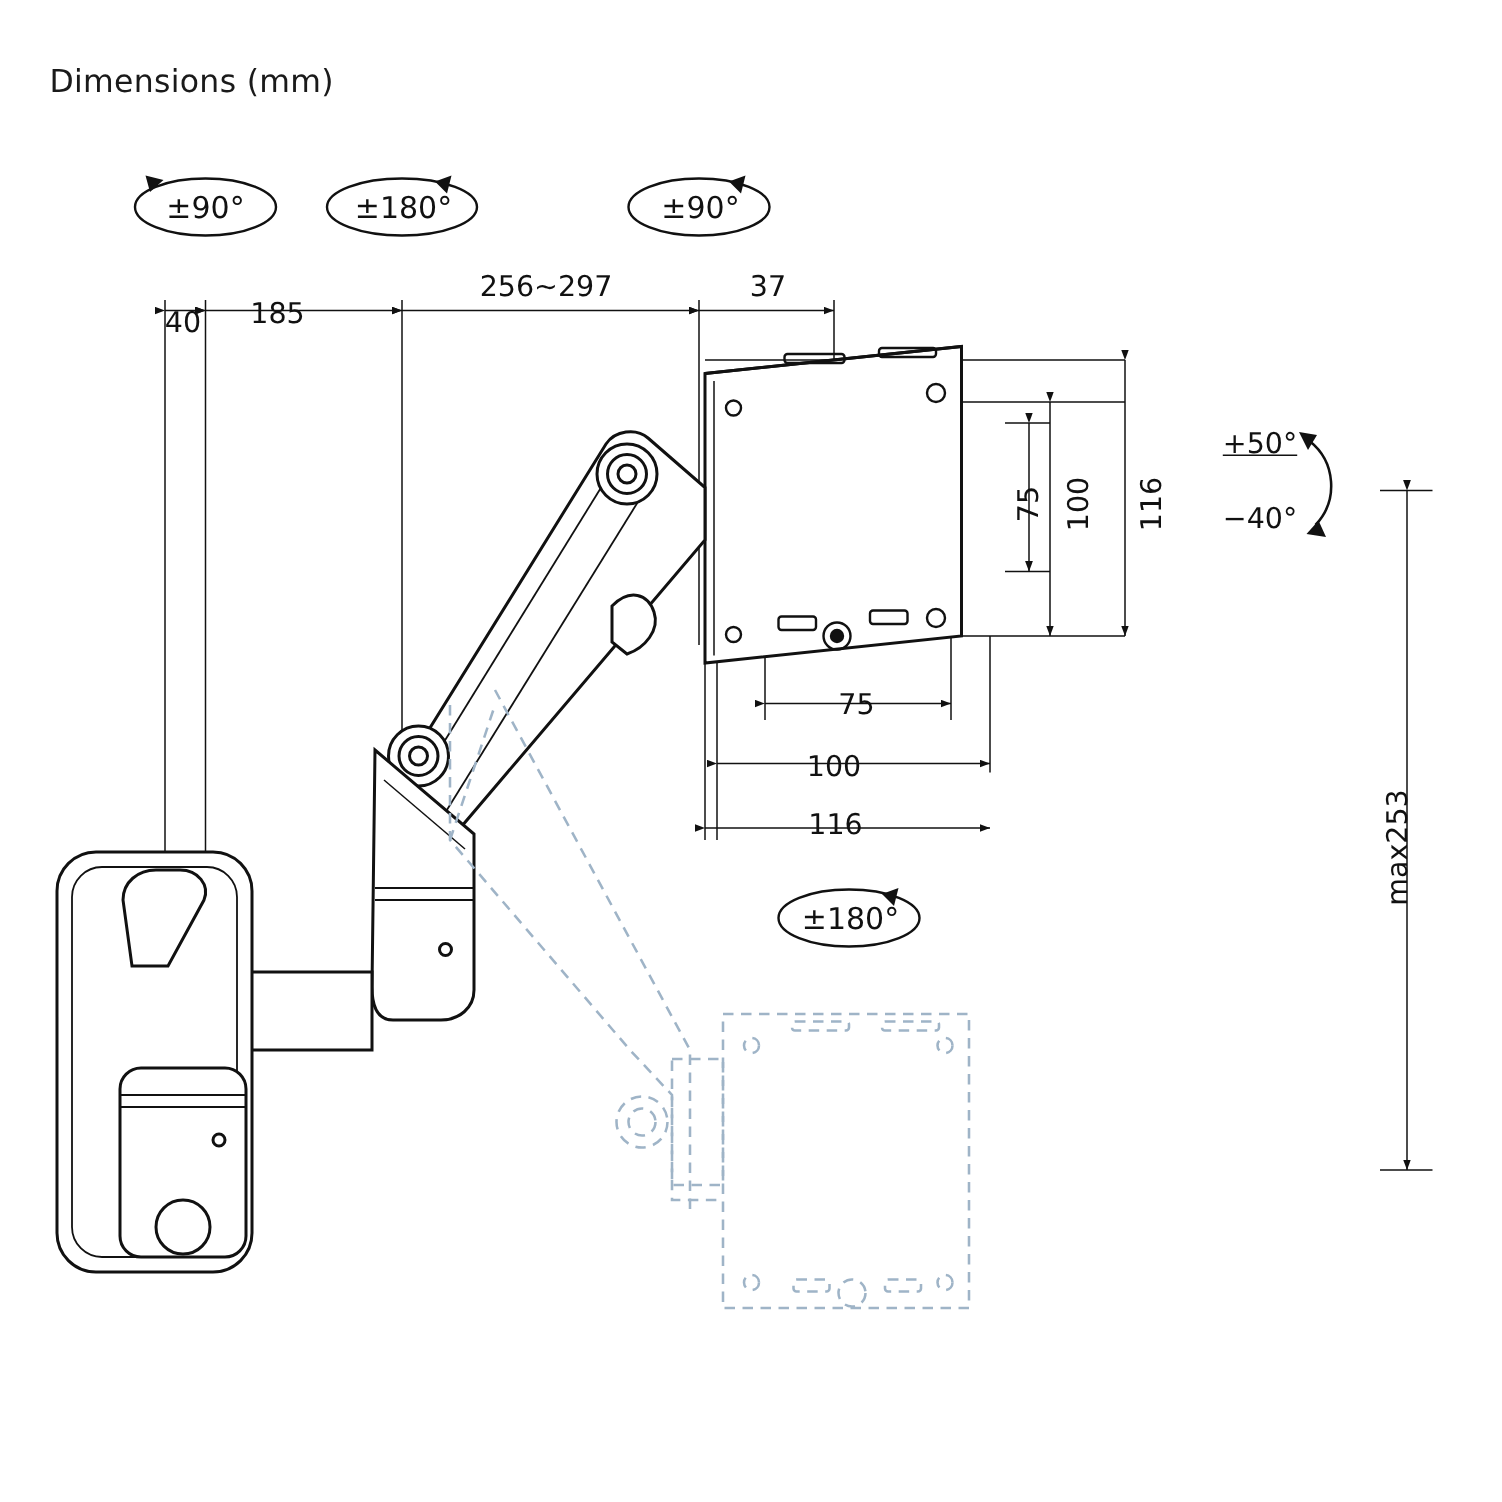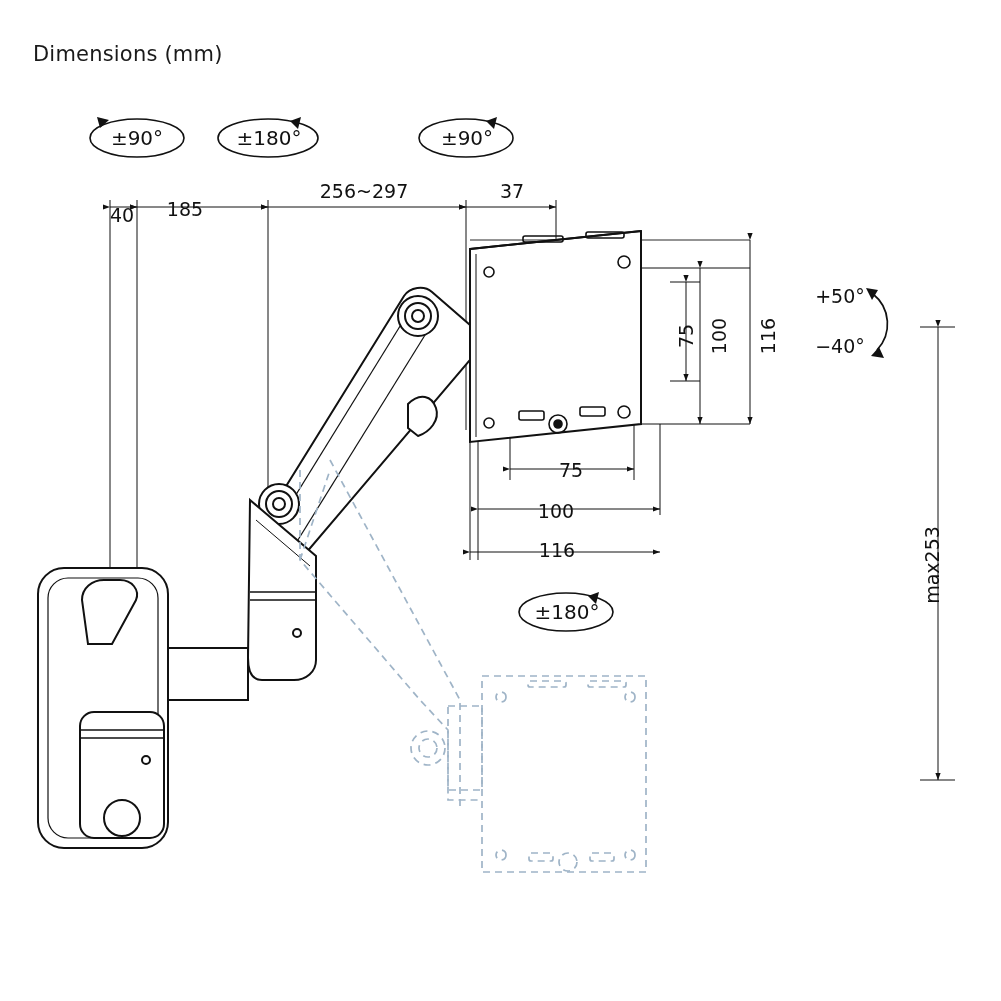--- a/index.html
+++ b/index.html
@@ -209,18 +209,18 @@
   <div class="lbl c big" style="left:512px; top:191px;">37</div>
 
   <div class="lbl rot big" style="left:686px; top:336px;">75</div>
   <div class="lbl rot big" style="left:719px; top:336px;">100</div>
   <div class="lbl rot big" style="left:768px; top:336px;">116</div>
 
   <div class="lbl c big" style="left:571px; top:470px;">75</div>
   <div class="lbl c big" style="left:556px; top:511px;">100</div>
   <div class="lbl c big" style="left:557px; top:550px;">116</div>
 
-  <div class="lbl c big" style="left:840px; top:296px;">+50°</div>
+  <div class="lbl c big" style="left:840px; top:296px;text-decoration:underline;">+50°</div>
   <div class="lbl c big" style="left:840px; top:346px;">−40°</div>
 
   <div class="lbl rot big" style="left:932px; top:565px;">max253</div>
 
 </div>
 
 </body></html>

